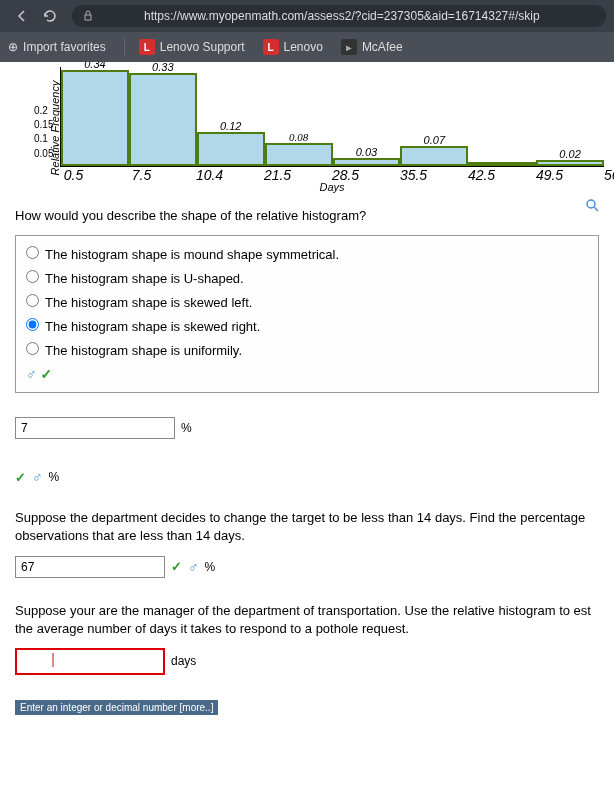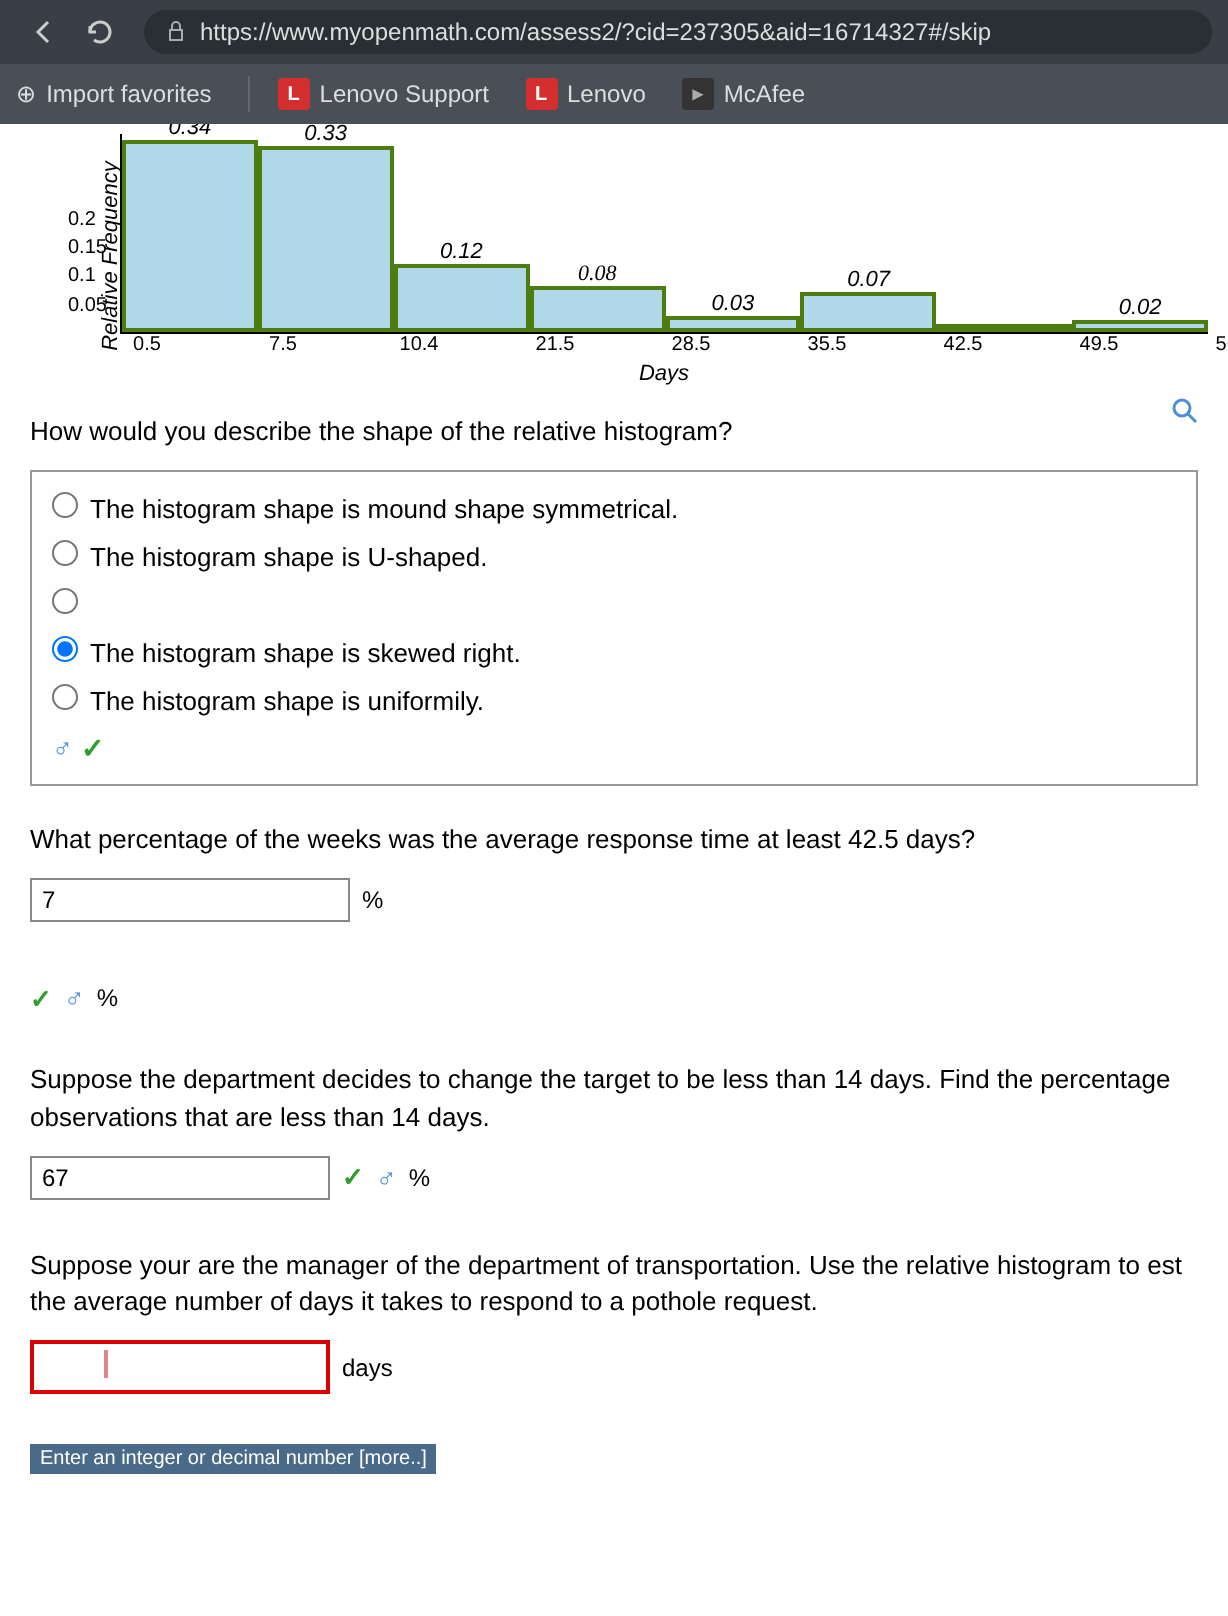--- a/index.html
+++ b/index.html
@@ -1,40 +1,40 @@
 <!DOCTYPE html>
 <html><head>
   <meta charset="utf-8">
   <style>
     * { margin: 0; padding: 0; box-sizing: border-box; }
     body { width: 614px; height: 808px; overflow: hidden; font-family: Arial, sans-serif; font-size: 13px; background: #e8e8e8; }
     
     .browser-top { background: #3a3f47; height: 32px; display: flex; align-items: center; padding: 0 8px; color: #ccc; }
     .nav-btn { width: 28px; height: 28px; display: flex; align-items: center; justify-content: center; color: #ccc; cursor: pointer; }
-    .url-bar { background: #2a2e35; border-radius: 14px; padding: 4px 10px; margin-left: 8px; flex: 1; display: flex; align-items: center; font-size: 12px; color: #ddd; }
+    .url-bar { background: #2a2e35; border-radius: 14px; padding: 4px 10px; margin-left: 8px; flex: 1; display: flex; align-items: center; font-size: 12px; color: #ddd; gap: 44px; }
     .lock-ic { width: 12px; margin-right: 6px; }
     
     .bookmarks { background: #4a4f57; height: 30px; display: flex; align-items: center; padding: 0 8px; color: #ddd; font-size: 12px; }
     .bookmark-item { display: flex; align-items: center; margin-right: 18px; cursor: pointer; }
     .bk-icon { width: 16px; height: 16px; margin-right: 5px; display: flex; align-items: center; justify-content: center; border-radius: 2px; font-size: 10px; font-weight: bold; }
     .red-ic { background: #d32f2f; color: white; }
     .orange-ic { background: #333; color: #aaa; }
     
     .content { background: #fff; padding: 0; height: calc(100% - 62px); overflow: hidden; }
     
     .chart-wrap { padding: 5px 10px 0 30px; position: relative; }
     .chart-area { position: relative; height: 130px; }
     .ylabel { position: absolute; left: -22px; top: 50%; transform: rotate(-90deg) translateX(10px); transform-origin: center; font-style: italic; font-size: 11px; white-space: nowrap; }
     .y-ticks { position: absolute; left: 0; top: 0; height: 100px; font-size: 10px; }
     .y-tick { position: absolute; right: 0; transform: translateY(-50%); }
     .plot { position: relative; margin-left: 30px; height: 100px; border-left: 1px solid #000; border-bottom: 1px solid #000; }
     .bar { position: absolute; bottom: 0; background: #b0d8e8; border: 2px solid #4d7c0f; width: 12.5%; }
     .bar-lbl { position: absolute; top: -14px; left: 50%; transform: translateX(-50%); font-size: 11px; font-style: italic; }
     .x-ticks { position: relative; margin-left: 30px; height: 14px; }
-    .x-tick { position: absolute; font-size: 10px; transform: translateX(-50%); padding-left: 27px; }
+    .x-tick { position: absolute; font-size: 14px; font-style: italic; transform: translateX(-50%); padding-left: 27px; }
     .xlabel { text-align: center; font-style: italic; font-size: 11px; margin-left: 30px; }
     .mag { position: absolute; right: 5px; bottom: -18px; color: #4a90d9; }
     
     .question-block { padding: 10px 15px 8px; }
     .q-text { margin-bottom: 10px; line-height: 1.4; }
     
     .options-box { border: 1px solid #999; padding: 10px; background: #fefefe; }
     .opt-row { display: block; margin-bottom: 8px; cursor: pointer; }
     .opt-row input { margin-right: 6px; }
     .feedback-row { margin-top: 6px; display: flex; align-items: center; gap: 4px; }
@@ -149,32 +149,31 @@
           </svg>
       </div>
     </div>
   </div>
 
   <div class="question-block">
     <div class="q-text">How would you describe the shape of the relative histogram?</div>
     <div class="options-box" id="q1opts">
         <label class="opt-row"><input type="radio" name="q1" style=""><span>The histogram shape is mound shape symmetrical.</span></label>
         <label class="opt-row"><input type="radio" name="q1" style=""><span>The histogram shape is U-shaped.</span></label>
-        <label class="opt-row"><input type="radio" name="q1" style=""></label>
+        <label class="opt-row"><input type="radio" name="q1" style=""><span>The histogram shape is skewed left.</span></label>
         <label class="opt-row"><input type="radio" name="q1" checked="" style=""><span>The histogram shape is skewed right.</span></label>
         <label class="opt-row"><input type="radio" name="q1" style=""><span>The histogram shape is uniformily.</span></label>
         <div class="feedback-row">
           <span class="link-ic">♂</span> 
           <span class="check-ic">✓</span>
         </div>
       </div>
   </div>
 
   <div class="question-block">
-    <div class="q-text">What percentage of the weeks was the average response time at least 42.5 days?</div>
     <div class="input-row">
       <input class="text-input" value="7" style="">
       <span class="unit">%</span>
     </div>
   </div>
 
   <div class="question-block">
     <div class="input-row">
       <span class="inline-check">✓</span>
       <span class="link-ic">♂</span>

